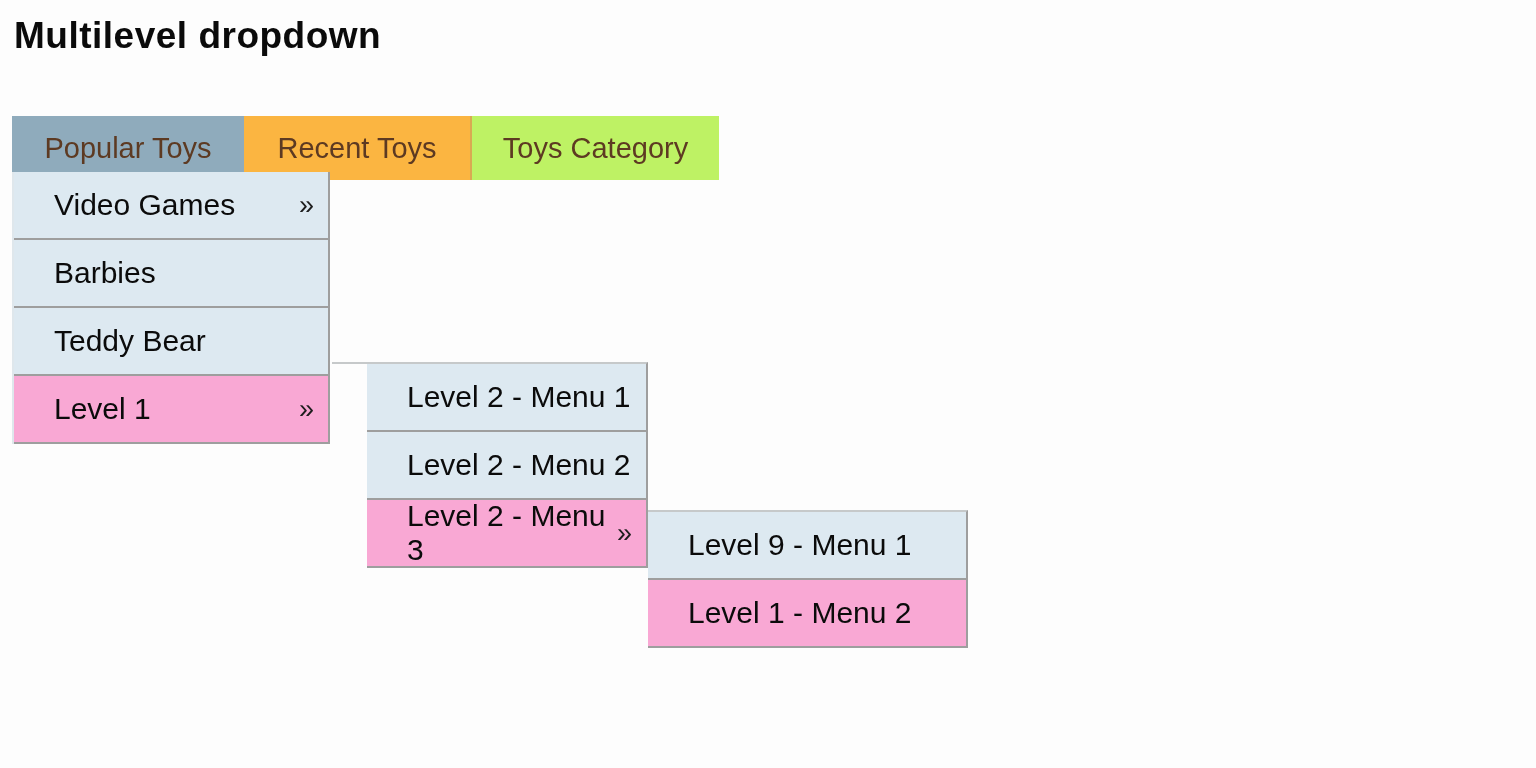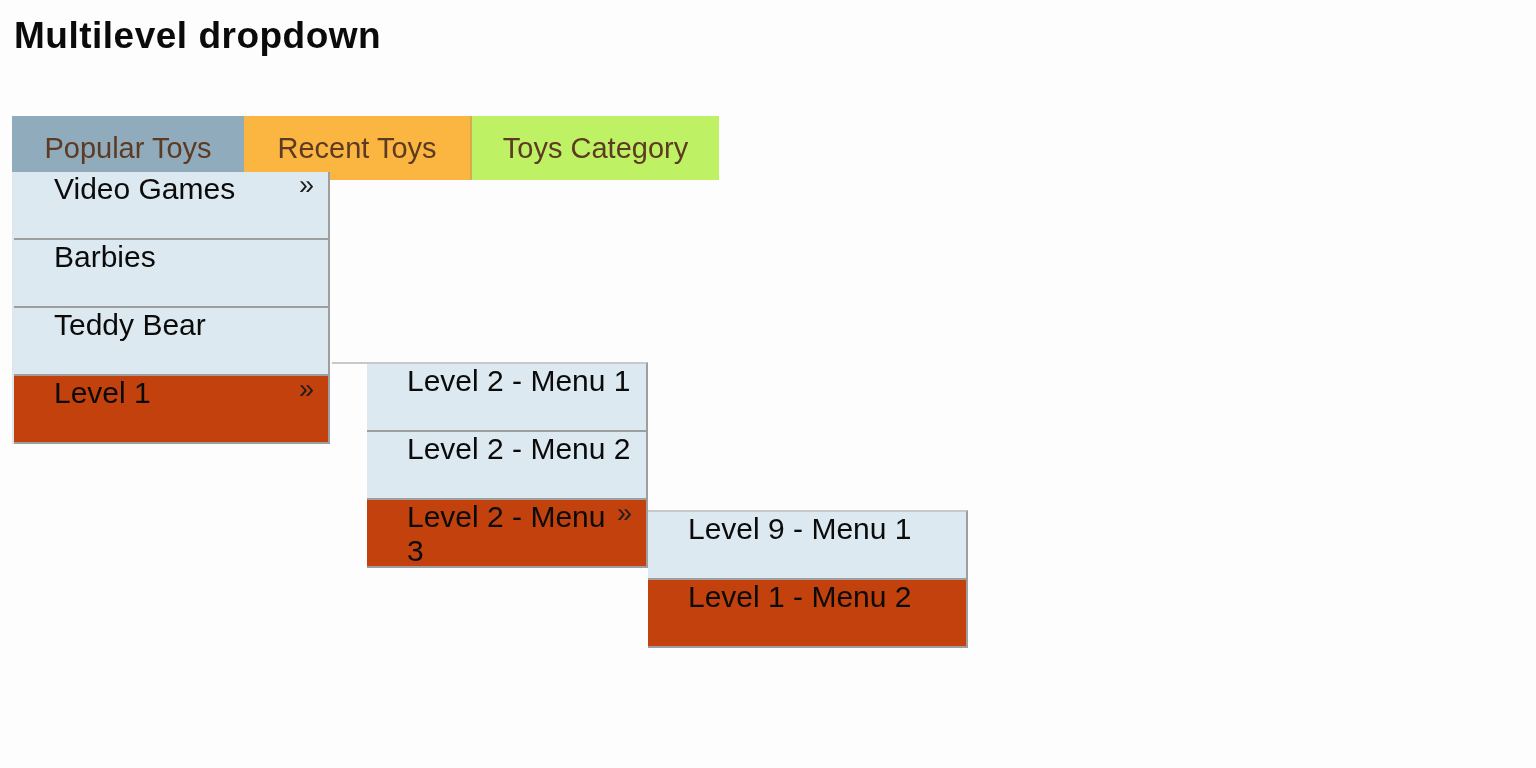--- a/index.html
+++ b/index.html
@@ -72,30 +72,30 @@
   .menu-l3 {
     left: 648px;
     top: 510px;
     width: 320px;
     border-top: 2px solid #c6c9ca;
     border-right: 2px solid #9e9e9e;
   }
   .item {
     height: 68px;
     display: flex;
-    align-items: flex-start;
+    align-items: center;
     padding: 0 14px 0 40px;
     background: #dde9f1;
     border-bottom: 2px solid #9e9e9e;
     font-size: 30px;
     color: #0b0b0b;
     cursor: pointer;
     user-select: none;
   }
-  .item.hl { background: #c2410c; }
+  .item.hl { background: #f9a8d4; }
   .arrow {
     margin-left: auto;
     font-size: 27px;
     color: #1d1d1d;
     line-height: 1;
   }
 </style>
 </head>
 <body>
 

